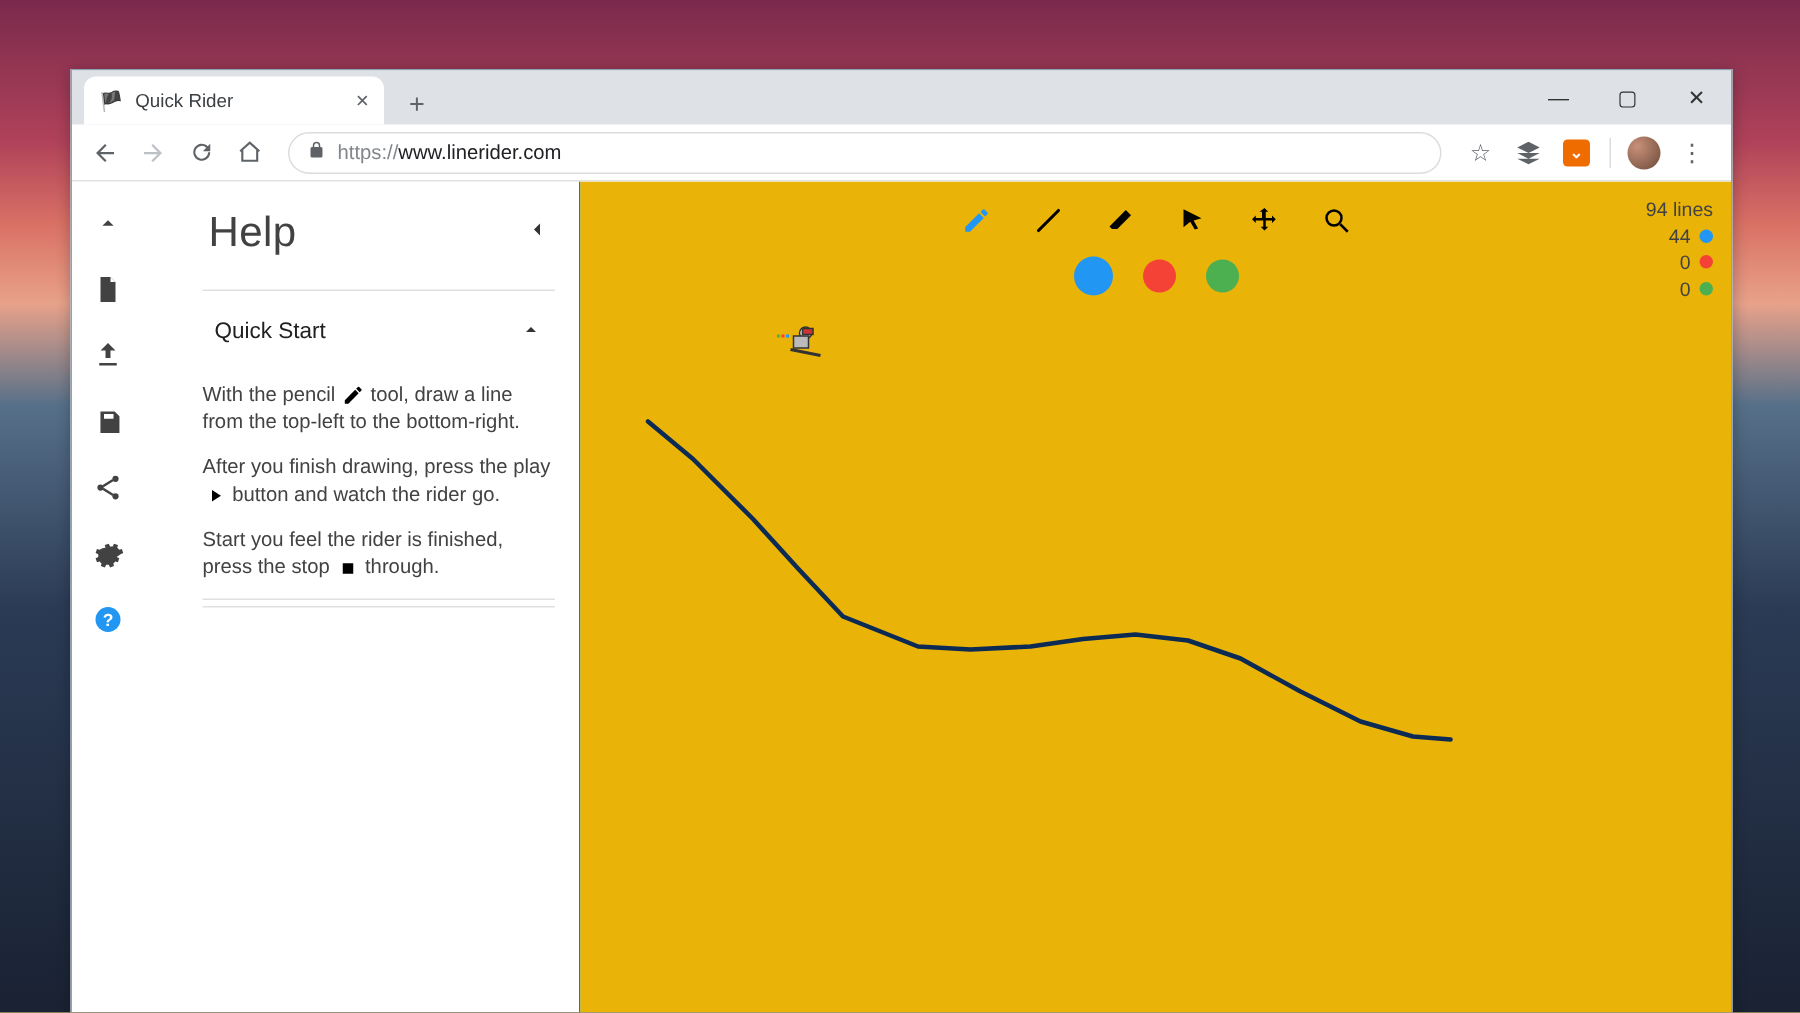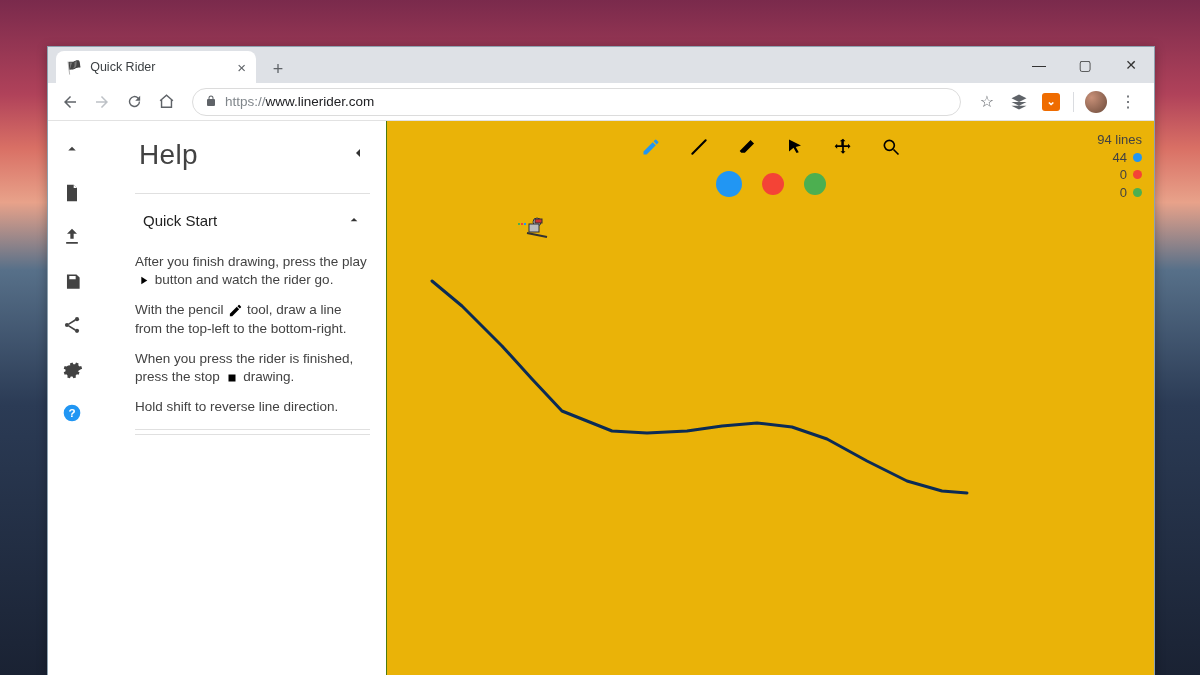--- a/index.html
+++ b/index.html
@@ -190,47 +190,46 @@
       </div>
       <div class="sb-divider"></div>
       <div class="sb-section-head">
         <span>Quick Start</span>
         <span class="chev2"><svg width="16" height="16" viewBox="0 0 24 24">
               <path fill="#333" d="M7 14l5-5 5 5z"></path>
             </svg></span>
       </div>
       <div class="sb-body">
         <p>
+          <span>With the pencil </span>
+          <span class="inline-icon">
+              <svg width="15" height="15" viewBox="0 0 24 24">
+                <path fill="#000" d="M3 17.25V21h3.75L17.8 9.94l-3.75-3.75zM20.7 7.04a1 1 0 0 0 0-1.41l-2.34-2.34a1 1 0 0 0-1.41 0l-1.83 1.83 3.75 3.75z"></path>
+              </svg>
+            </span>
+          <span> tool, draw a line from the top-left to the bottom-right.</span>
+        </p>
+        <p>
           <span>After you finish drawing, press the play </span>
           <span class="inline-icon">
               <svg width="13" height="13" viewBox="0 0 24 24">
                 <path fill="#000" d="M8 5v14l11-7z"></path>
               </svg>
             </span>
           <span> button and watch the rider go.</span>
         </p>
         <p>
-          <span>With the pencil </span>
-          <span class="inline-icon">
-              <svg width="15" height="15" viewBox="0 0 24 24">
-                <path fill="#000" d="M3 17.25V21h3.75L17.8 9.94l-3.75-3.75zM20.7 7.04a1 1 0 0 0 0-1.41l-2.34-2.34a1 1 0 0 0-1.41 0l-1.83 1.83 3.75 3.75z"></path>
-              </svg>
-            </span>
-          <span> tool, draw a line from the top-left to the bottom-right.</span>
-        </p>
-        <p>
-          <span>When you press the rider is finished, press the stop </span>
+          <span>Start you feel the rider is finished, press the stop </span>
           <span class="inline-icon">
               <svg width="12" height="12" viewBox="0 0 24 24">
                 <rect x="5" y="5" width="14" height="14" fill="#000"></rect>
               </svg>
             </span>
-          <span> drawing.</span>
+          <span> through.</span>
         </p>
-        <p>Hold shift to reverse line direction.</p>
       </div>
       <div class="sb-divider"></div>
       <div class="sb-divider"></div>
     </div>
 
     <div class="canvas">
       <div class="toolbar">
         <div class="tool-row">
           <div class="tool">
               <svg width="20" height="20" viewBox="0 0 24 24">

